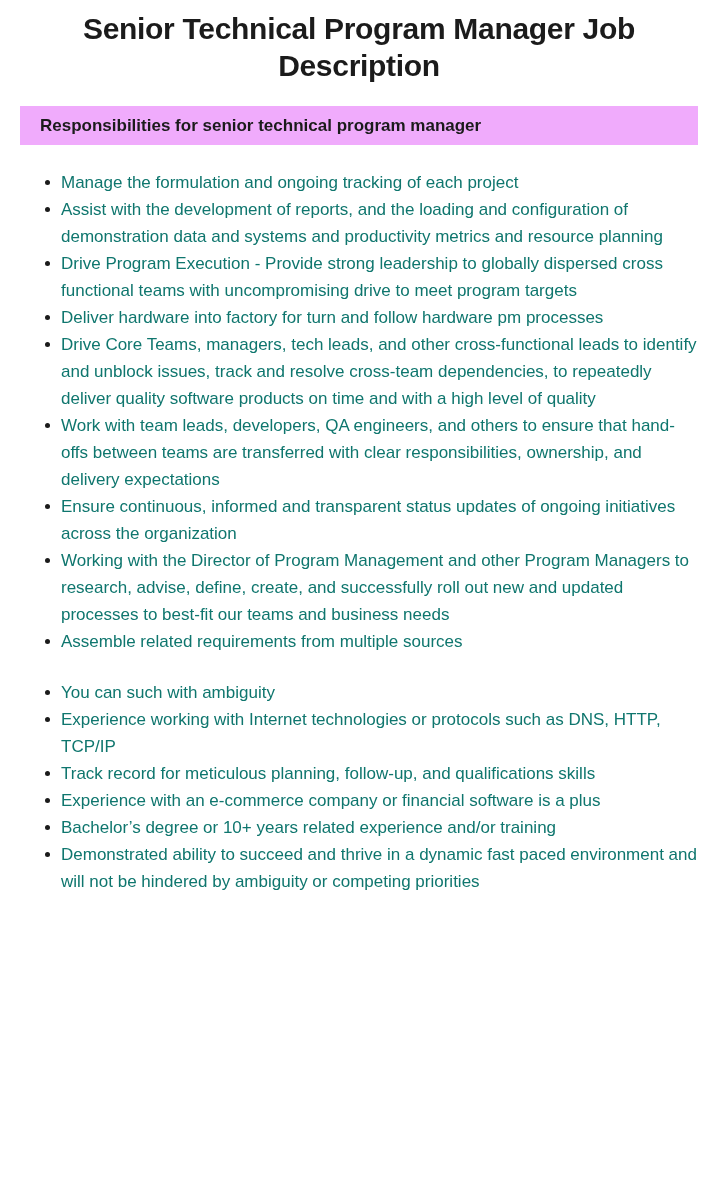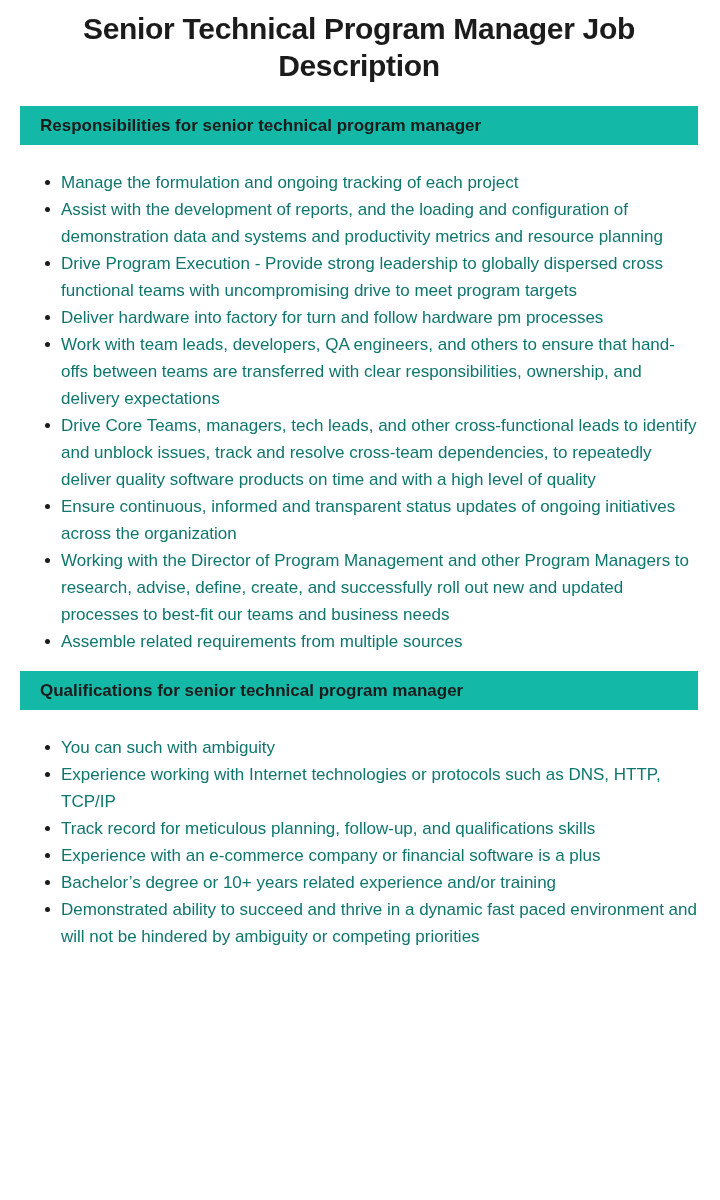--- a/index.html
+++ b/index.html
@@ -26,21 +26,21 @@
     font-weight: 700;
     text-align: center;
     letter-spacing: -0.3px;
   }
   .intro {
     margin: 0 0 16px 0;
     font-size: 17px;
     line-height: 27px;
   }
   .section-header {
-    background: #14b8a6;
+    background: #f0abfc;
     font-size: 17px;
     font-weight: 700;
     line-height: 17px;
     padding: 11px 20px;
     margin: 0;
   }
   ul.bullet-list {
     list-style: none;
     margin: 24px 0 16px 0;
     padding: 0 0 0 25px;
@@ -71,28 +71,27 @@
   <h1 class="doc-title">Senior Technical Program Manager Job Description</h1>
 
 
   <h2 class="section-header">Responsibilities for senior technical program manager</h2>
 
   <ul class="bullet-list">
     <li>Manage the formulation and ongoing tracking of each project</li>
     <li>Assist with the development of reports, and the loading and configuration of demonstration data and systems and productivity metrics and resource planning</li>
     <li>Drive Program Execution - Provide strong leadership to globally dispersed cross functional teams with uncompromising drive to meet program targets</li>
     <li>Deliver hardware into factory for turn and follow hardware pm processes</li>
+    <li>Drive Core Teams, managers, tech leads, and other cross-functional leads to identify and unblock issues, track and resolve cross-team dependencies, to repeatedly deliver quality software products on time and with a high level of quality</li>
     <li>Work with team leads, developers, QA engineers, and others to ensure that hand-offs between teams are transferred with clear responsibilities, ownership, and delivery expectations</li>
-    <li>Drive Core Teams, managers, tech leads, and other cross-functional leads to identify and unblock issues, track and resolve cross-team dependencies, to repeatedly deliver quality software products on time and with a high level of quality</li>
     <li>Ensure continuous, informed and transparent status updates of ongoing initiatives across the organization</li>
     <li>Working with the Director of Program Management and other Program Managers to research, advise, define, create, and successfully roll out new and updated processes to best-fit our teams and business needs</li>
     <li>Assemble related requirements from multiple sources</li>
   </ul>
 
-  <h2 class="section-header">Qualifications for senior technical program manager</h2>
 
   <ul class="bullet-list">
     <li>You can such with ambiguity</li>
     <li>Experience working with Internet technologies or protocols such as DNS, HTTP, TCP/IP</li>
     <li>Track record for meticulous planning, follow-up, and qualifications skills</li>
     <li>Experience with an e-commerce company or financial software is a plus</li>
     <li>Bachelor’s degree or 10+ years related experience and/or training</li>
     <li>Demonstrated ability to succeed and thrive in a dynamic fast paced environment and will not be hindered by ambiguity or competing priorities</li>
   </ul>
 

